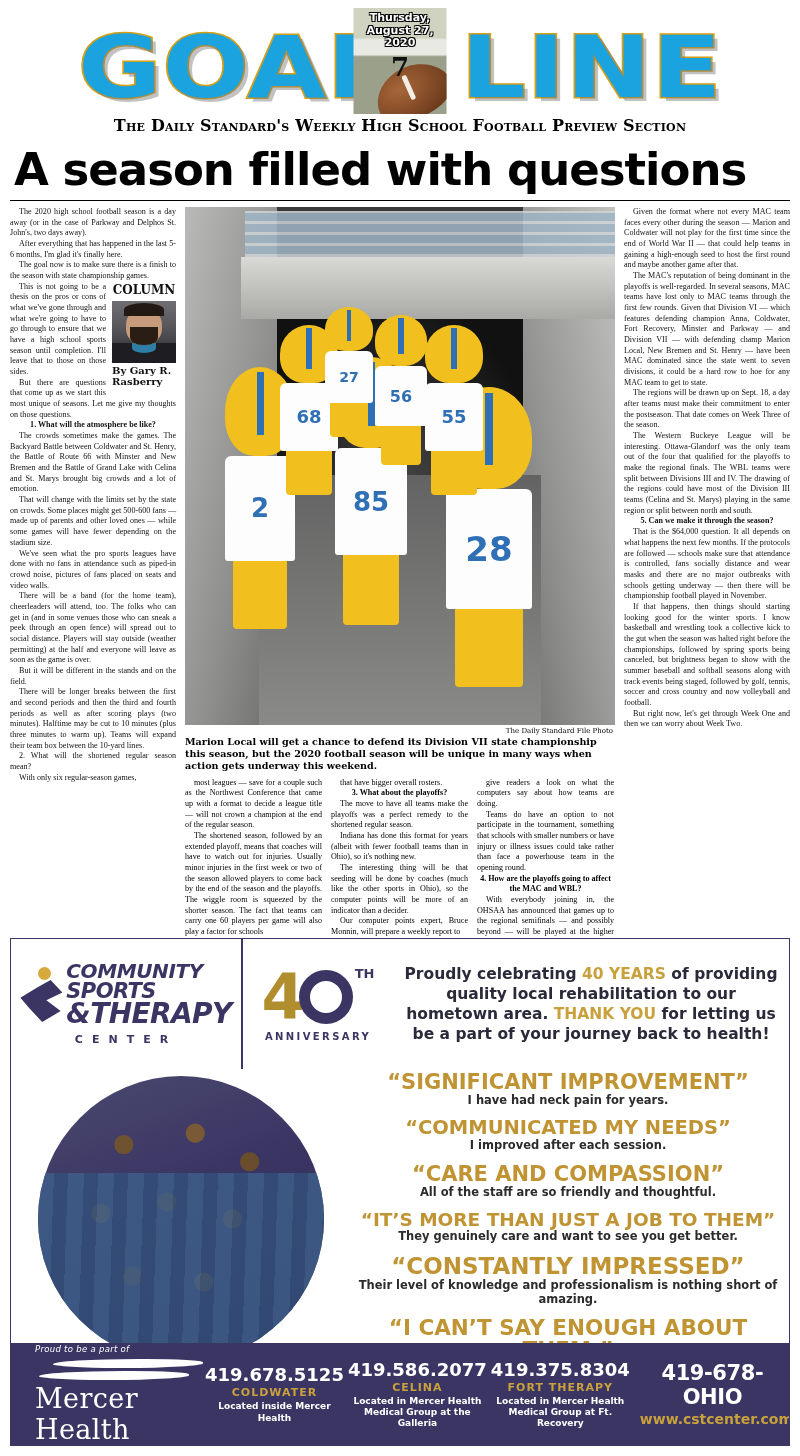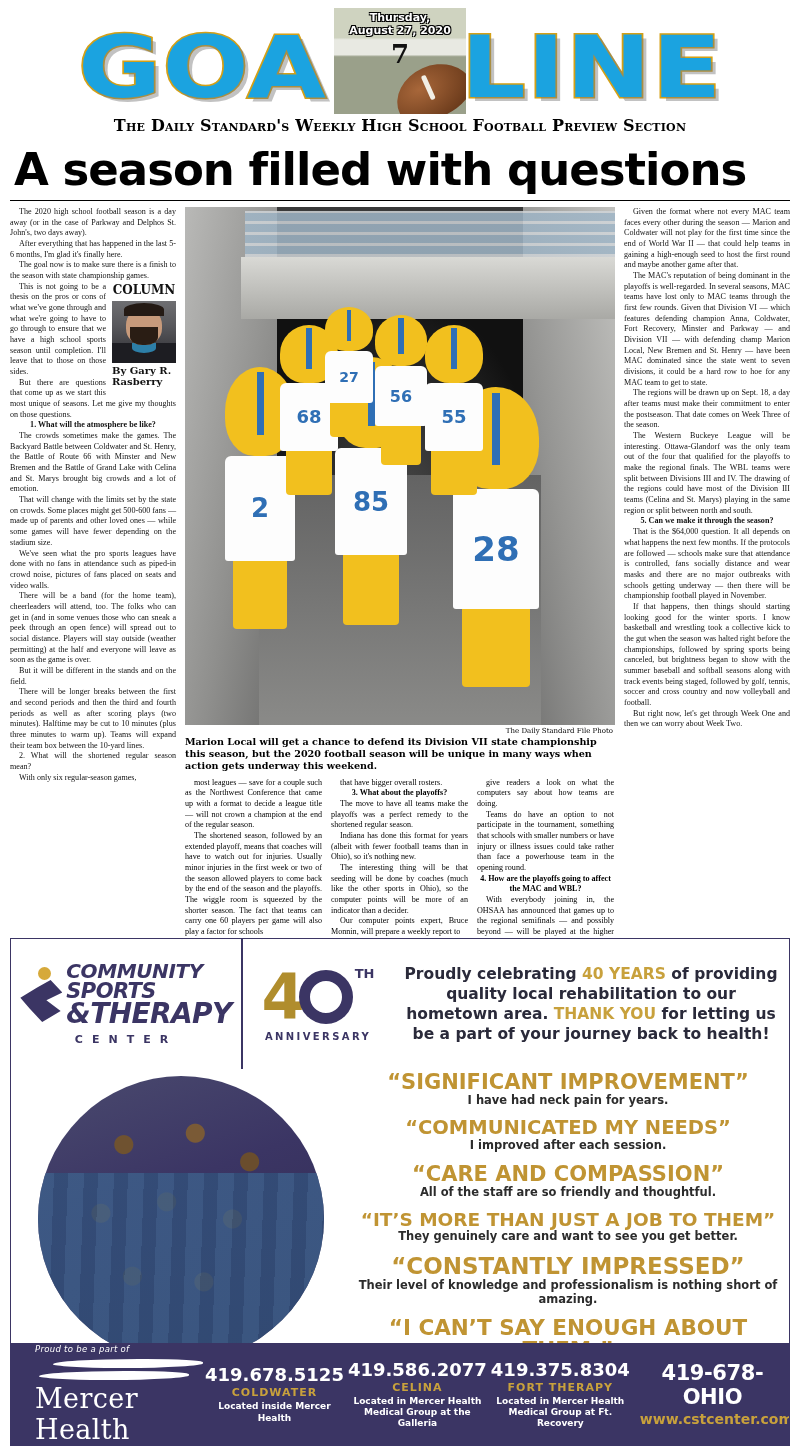--- a/index.html
+++ b/index.html
@@ -33,21 +33,21 @@
     line-height:1;
     transform: scaleX(1.18);
   }
   .goal-word { margin-right:78px; transform-origin:left center;}
   .line-word { margin-left:78px; transform-origin:right center;}
 
   .date-box {
     position:absolute;
     left:50%; top:8px;
     transform:translateX(-50%);
-    width:132px; height:106px;
+    width:93px; height:106px;
     background:
       linear-gradient(#cfd3c0 0%, #cfd3c0 28%, #e8e9e2 30%, #e8e9e2 44%, #9aa08a 46%, #9aa08a 100%);
     overflow:hidden;
     z-index:5;
   }
   .date-box .ball {
     position:absolute;
     width:78px; height:52px;
     right:-6px; bottom:-4px;
     background:radial-gradient(ellipse at 35% 35%, #a8673a, #6d3c1c 75%);
@@ -381,21 +381,21 @@
   <div class="col-mid">
     <div class="photo-block">
       <div class="photo">
         <div class="ph-wall-l"></div>
           <div class="ph-wall-r"></div>
         <div class="ph-rail"></div>
         <div class="ph-ledge"></div>
         <div class="ph-tunnel"></div>
         <div class="ph-floor"></div>
 
-        <div class="player" style="left:268px; top:180px; width:86px; height:300px;">
+        <div class="player" style="left:261px; top:180px; width:86px; height:300px;">
           <div class="helmet"></div>
           <div class="jersey" style="font-size:34px;">28</div>
           <div class="pants"></div>
         </div>
         <div class="player" style="left:150px; top:150px; width:72px; height:268px;">
           <div class="helmet"></div>
           <div class="jersey" style="font-size:26px;">85</div>
           <div class="pants"></div>
         </div>
         <div class="player" style="left:40px; top:160px; width:70px; height:262px;">

